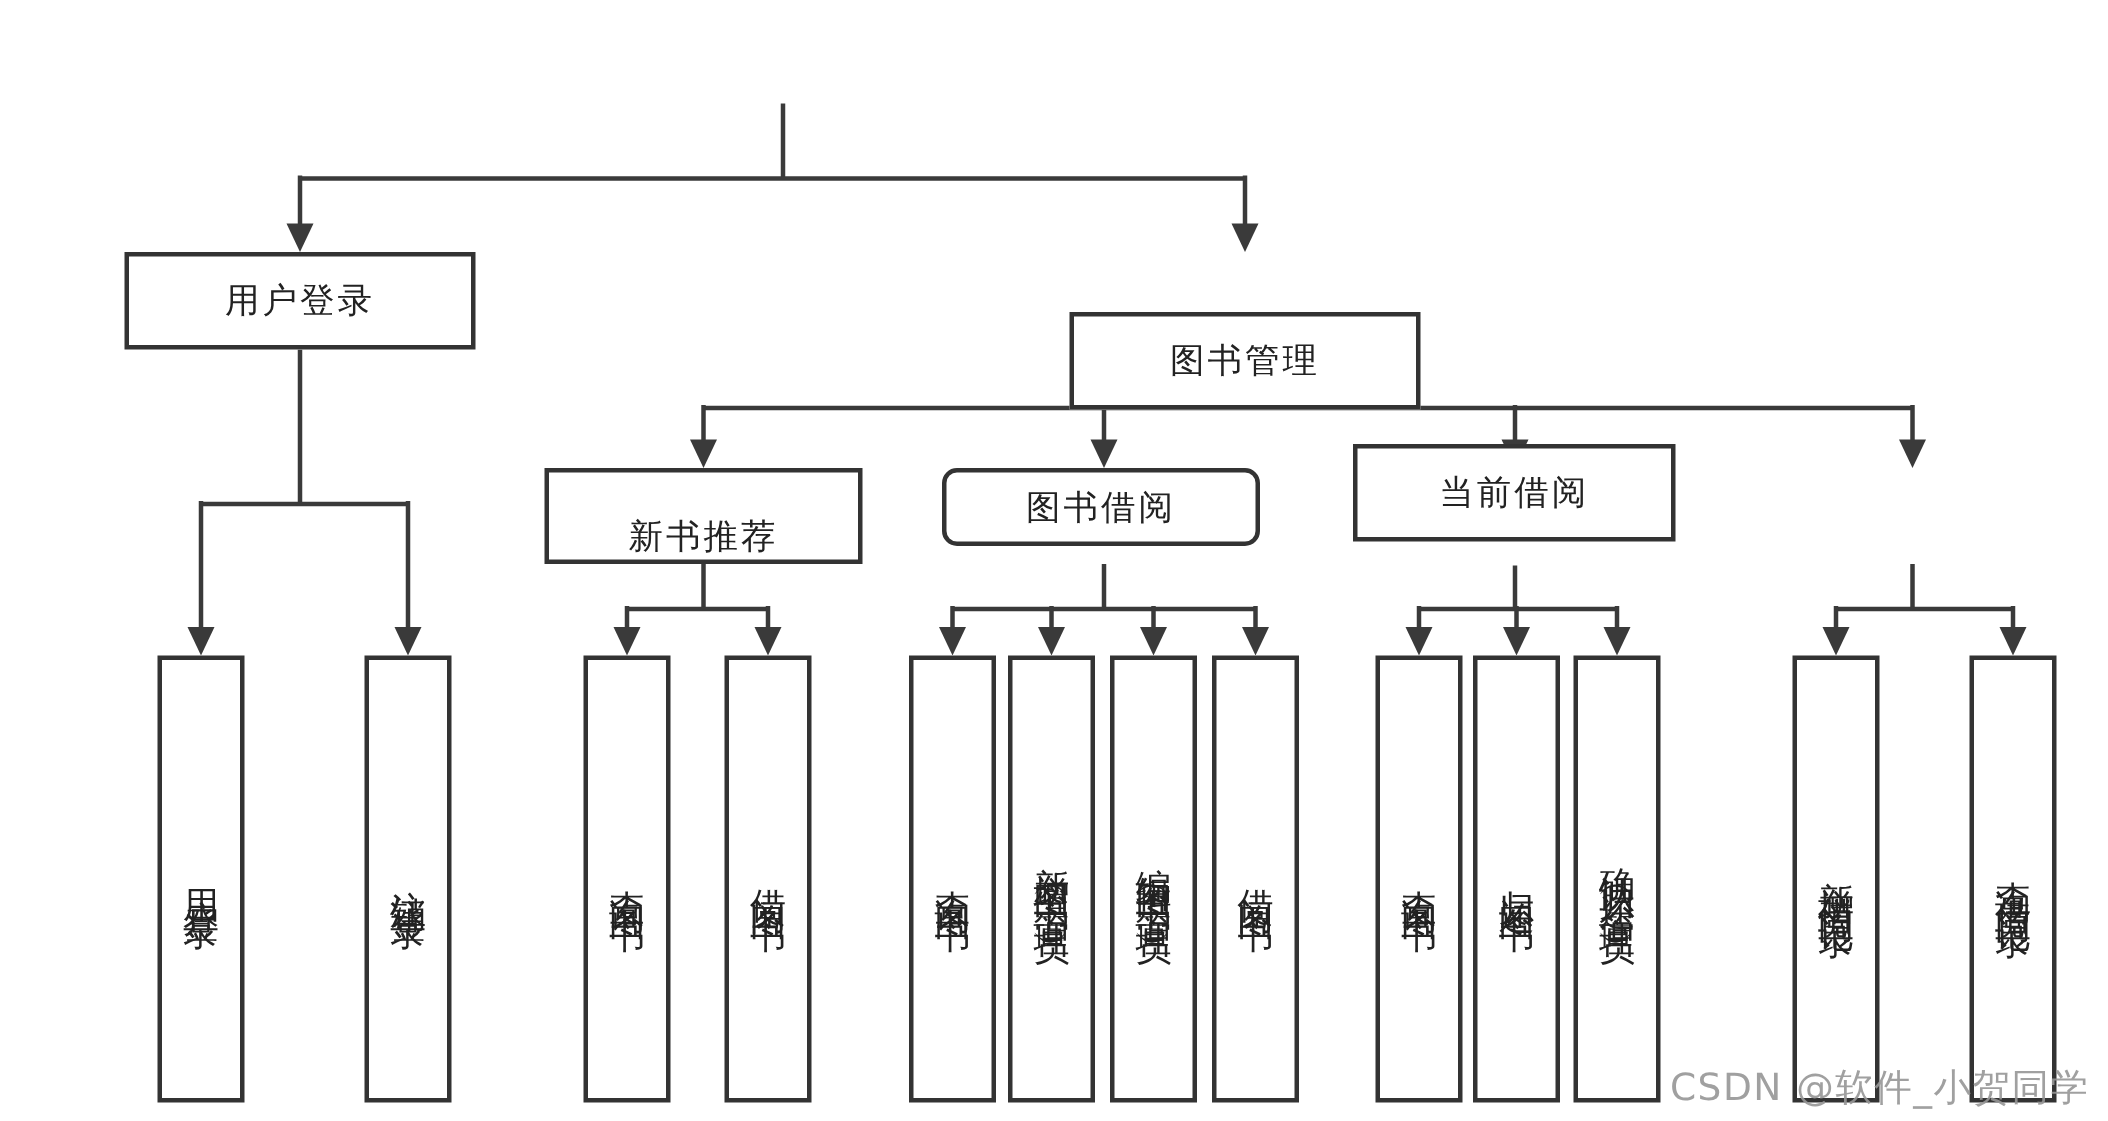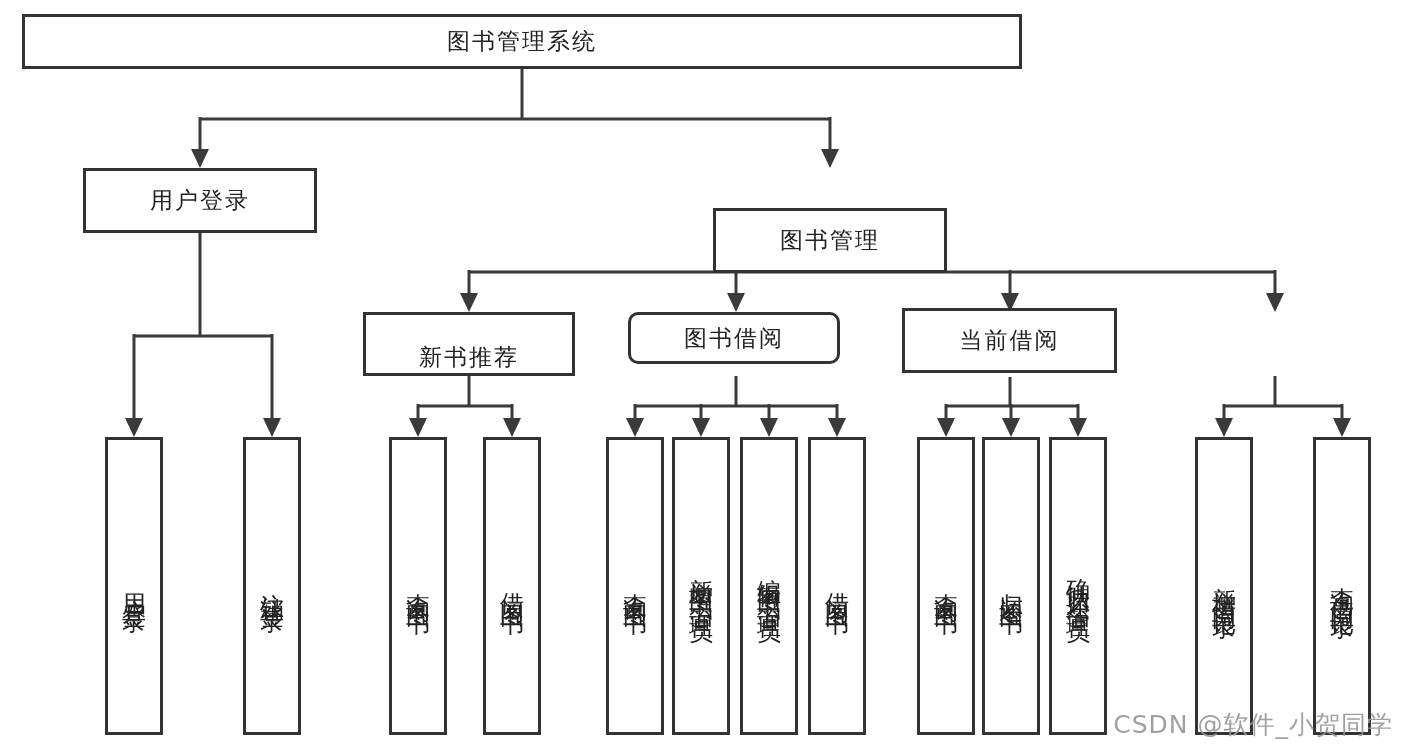--- a/index.html
+++ b/index.html
@@ -122,38 +122,35 @@
     <g>
       <line x1="1275" y1="376" x2="1275" y2="406"></line>
       <line x1="1224" y1="406" x2="1342" y2="406"></line>
       <line x1="1224" y1="404" x2="1224" y2="421"></line>
       <polygon points="1215,418 1233,418 1224,437" stroke="none"></polygon>
       <line x1="1342" y1="404" x2="1342" y2="421"></line>
       <polygon points="1333,418 1351,418 1342,437" stroke="none"></polygon>
     </g>
   </svg>
 
-  <div class="box" style="left:22px; top:14px; width:1000px; height:55px;">
-    <span class="hlabel">图书管理系统</span>
-  </div>
 
   <div class="box" style="left:83px; top:168px; width:234px; height:65px;">
     <span class="hlabel">用户登录</span>
   </div>
   <div class="box" style="left:713px; top:168px; width:234px; height:65px;margin-top:40px;">
     <span class="hlabel">图书管理</span>
   </div>
 
   <div class="box" style="left:363px; top:312px; width:212px; height:64px;align-items:flex-end;">
     <span class="hlabel">新书推荐</span>
   </div>
   <div class="box" style="left:628px; top:312px; width:212px; height:52px;border-radius:10px;">
     <span class="hlabel">图书借阅</span>
   </div>
-  <div class="box" style="left:902px; top:308px; width:215px; height:65px;">
+  <div class="box" style="left:902px; top:296px; width:215px; height:65px;">
     <span class="hlabel">当前借阅</span>
   </div>
 
   <div class="box leaf" style="left:105px;">
     <span class="vlabel">用户登录</span>
   </div>
   <div class="box leaf" style="left:243px;">
     <span class="vlabel">注销登录</span>
   </div>
 

